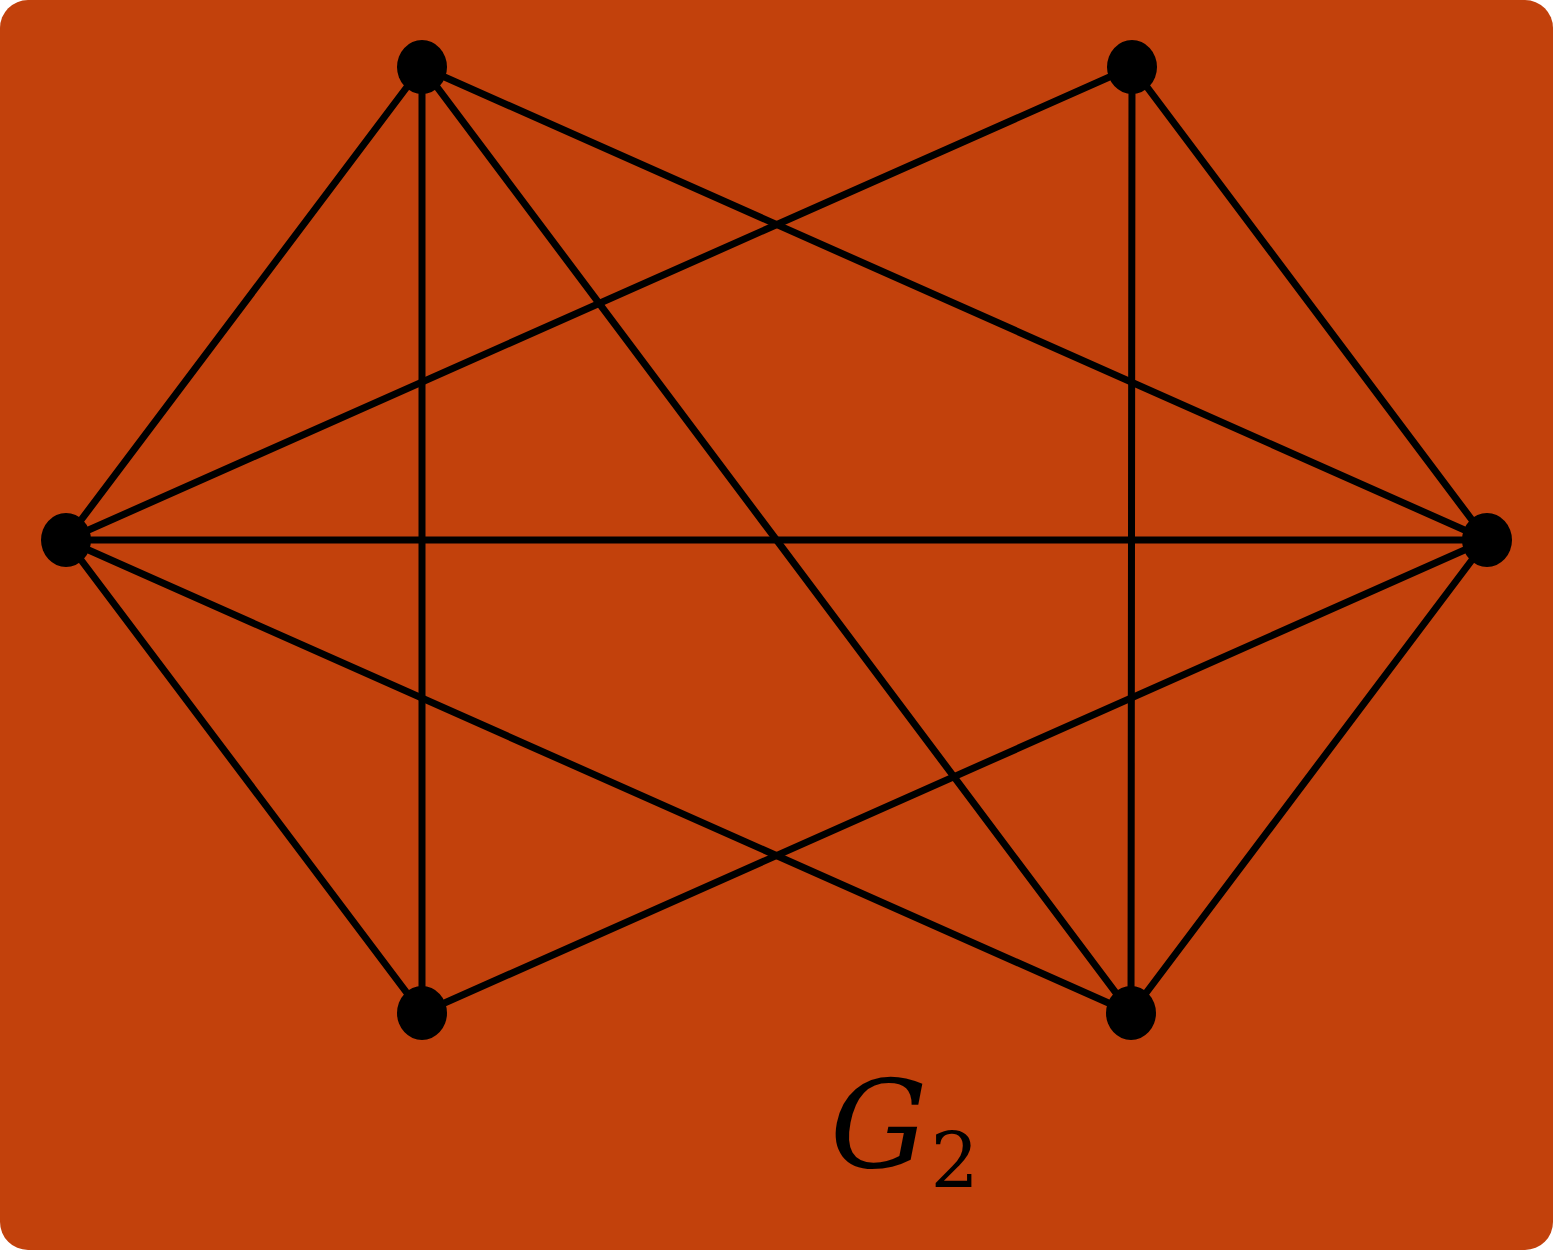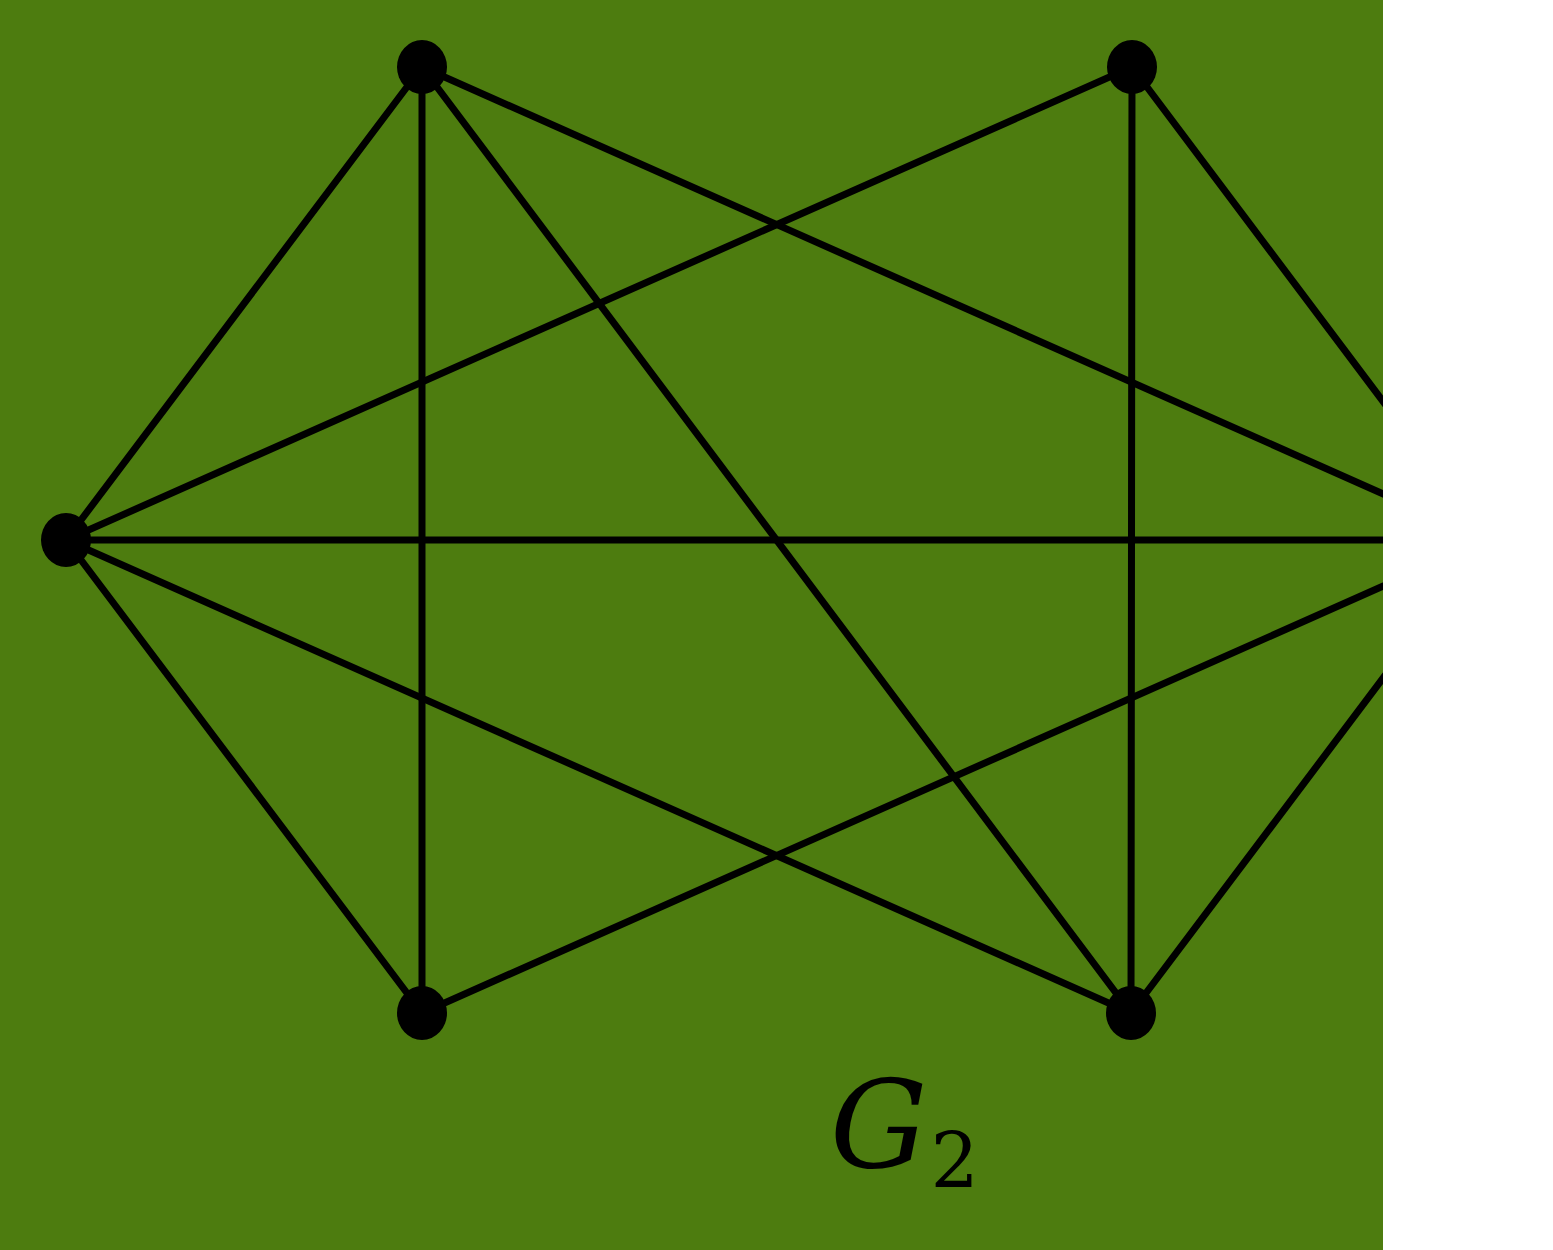--- a/index.html
+++ b/index.html
@@ -2,24 +2,25 @@
 <html><head>
 <meta charset="utf-8">
 <style>
   html, body {
     margin: 0;
     padding: 0;
     background: #ffffff;
   }
   .stage {
     position: relative;
-    width: 1383px;
+    width: 1553px;
     height: 1250px;
-    background: #4d7c0f;
+    background: #c2410c;
     overflow: hidden;
+    border-radius: 28px;
   }
   .stage svg {
     display: block;
     width: 1553px;
     height: 1250px;
   }
   .graph-label {
     font-family: "DejaVu Serif", serif;
   }
   .graph-label .base {

